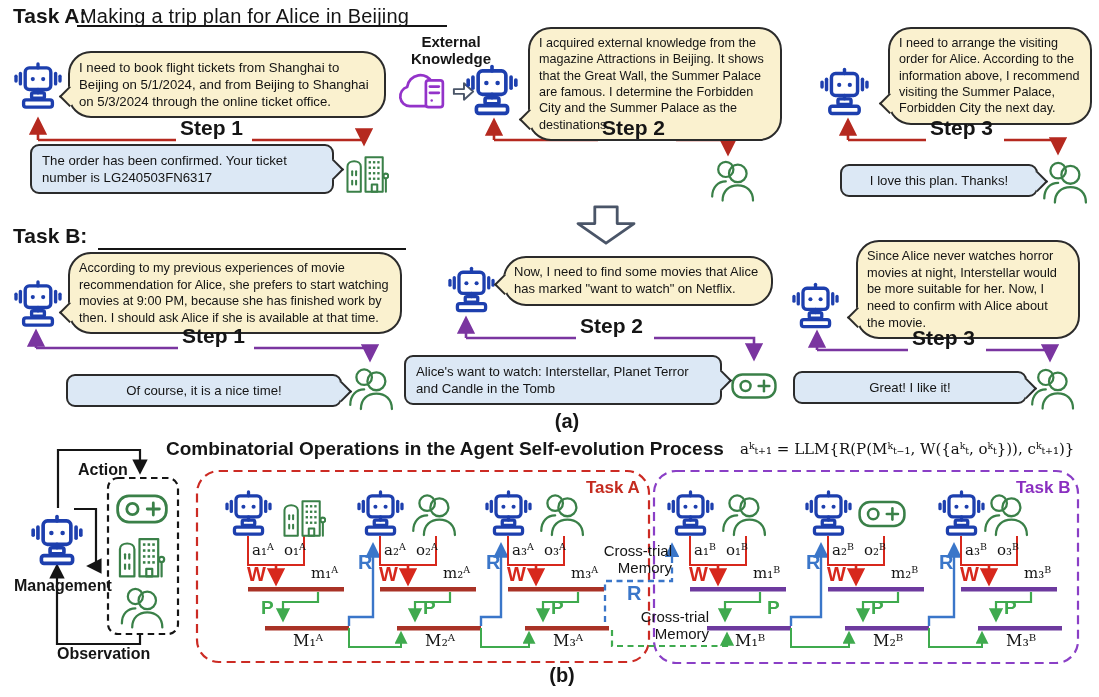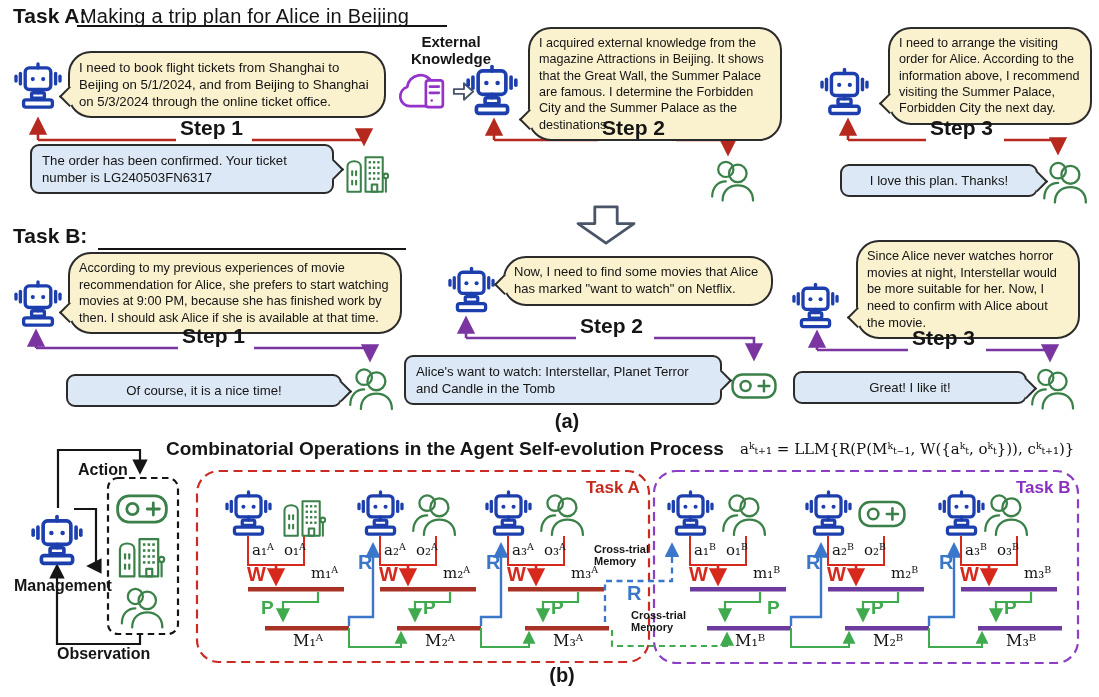--- a/index.html
+++ b/index.html
@@ -21,21 +21,21 @@
   .yellow{background:#faf1cf;border-radius:23px;padding:6px 9px;}
   .blue{background:#dce8f5;border-radius:9px;padding:6px 10px;}
   .bubble .txt{display:block;white-space:normal;line-height:1.3;}
   .ctr .txt{text-align:center;}
   .tail{position:absolute;width:13px;height:13px;transform:rotate(45deg);}
   .tail.l{left:-8.5px;bottom:12px;background:#faf1cf;border-left:2px solid #2b2b2b;border-bottom:2px solid #2b2b2b;}
   .tail.r{right:-8.5px;top:calc(50% - 7px);background:#dce8f5;border-top:2px solid #2b2b2b;border-right:2px solid #2b2b2b;}
   .opW{font-weight:800;font-size:20px;color:#d7281c;}
   .opR{font-weight:800;font-size:20px;color:#3a76c9;}
   .opP{font-weight:800;font-size:19px;color:#3faa4e;}
-  .crosslbl{font-weight:700;font-size:11px;text-align:left;white-space:normal;line-height:1.12;width:78px;}
+  .crosslbl{font-weight:400;font-size:15px;text-align:right;white-space:normal;line-height:1.12;width:78px;}
   .taskA{color:#c42b1f;font-weight:800;font-size:17px;}
   .taskB{color:#8a2fc0;font-weight:800;font-size:17px;}
   .loop-lbl{font-weight:700;font-size:16px;}
 </style>
 </head>
 <body>
 
 <div class="stage">
 
 <svg class="art" viewBox="0 0 1099 697">

